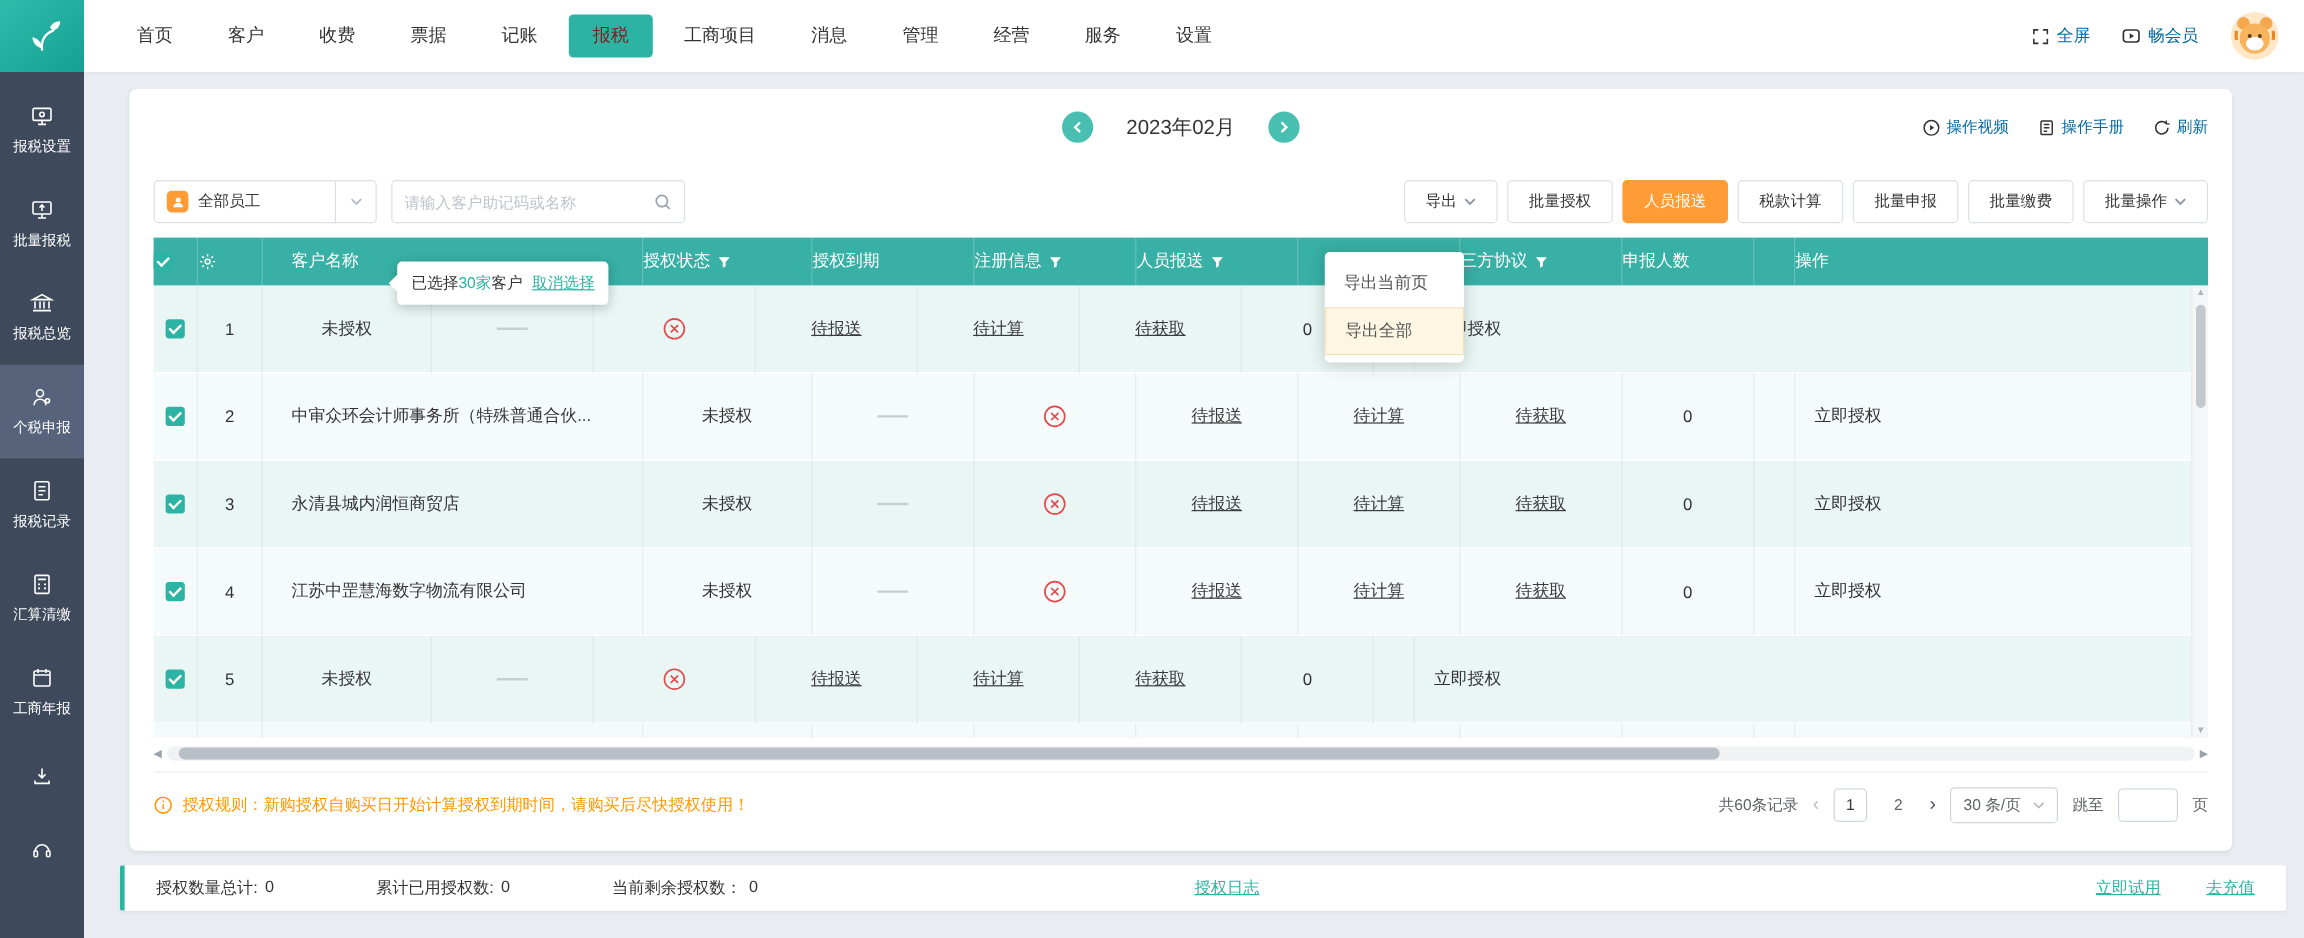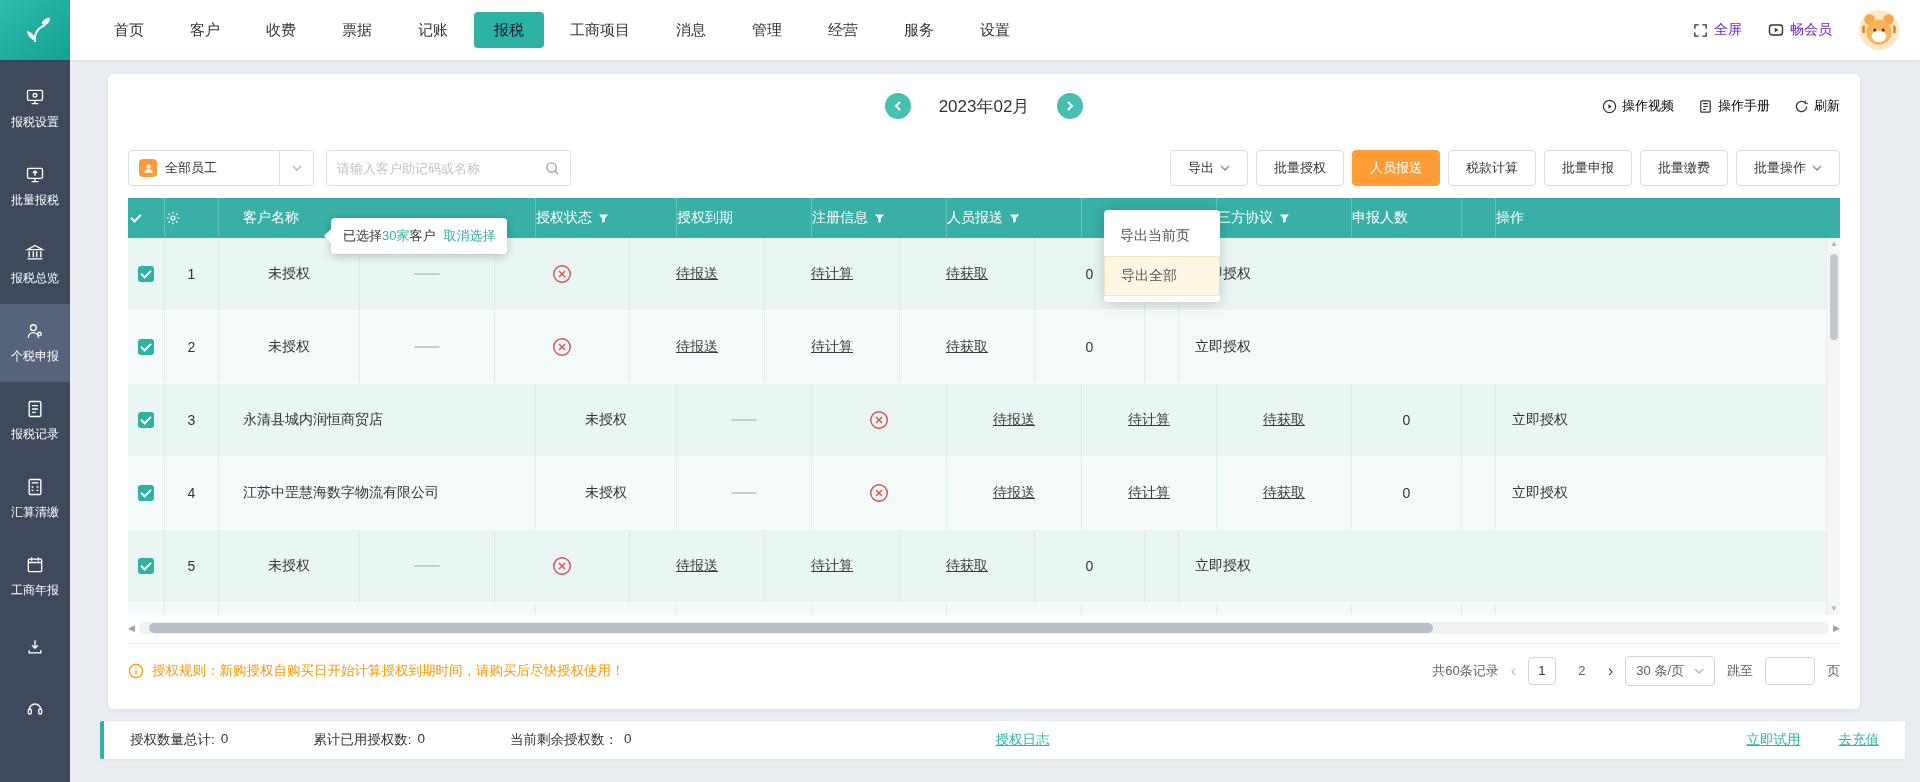--- a/index.html
+++ b/index.html
@@ -4,40 +4,40 @@
 <style>
   *{box-sizing:border-box;margin:0;padding:0}
   html,body{width:1920px;height:782px;overflow:hidden}
   body{font-family:"Liberation Sans","DejaVu Sans",sans-serif;background:#e9edf1;color:#333;position:relative}
 
   
   .topbar{position:absolute;top:0;left:0;right:0;height:60px;background:#fff;display:flex;align-items:center;z-index:40;box-shadow:0 1px 3px rgba(0,0,0,.06)}
   .logo{width:70px;height:60px;background:linear-gradient(140deg,#2fbcab,#14a193);display:flex;align-items:center;justify-content:center;flex:none}
   .nav{display:flex;align-items:center;margin-left:24px;gap:6px}
   .nav-item{padding:0 20px;height:36px;line-height:36px;font-size:15px;color:#333;border-radius:4px;cursor:pointer;white-space:nowrap}
-  .nav-item.active{background:#2db3a3;color:#0f172a}
+  .nav-item.active{background:#2db3a3;color:#7f1d1d}
   .top-right{margin-left:auto;display:flex;align-items:center;gap:26px;margin-right:20px}
-  .top-link{display:flex;align-items:center;gap:6px;font-size:14px;color:#6d28d9;cursor:pointer}
+  .top-link{display:flex;align-items:center;gap:6px;font-size:14px;color:#0369a1;cursor:pointer}
   .mascot{width:42px;height:42px;border-radius:50%;overflow:hidden;cursor:pointer;flex:none}
 
   
   .sidebar{position:absolute;top:60px;left:0;bottom:0;width:70px;background:#3e4a5c;display:flex;flex-direction:column;padding-top:10px;z-index:30}
   .side-item{height:78px;display:flex;flex-direction:column;align-items:center;justify-content:center;gap:7px;color:#fff;font-size:12px;cursor:pointer}
   .side-item.active{background:#57637a}
   .side-item.icon-only{height:62px}
 
   
   .main{position:absolute;left:70px;top:60px;right:0;bottom:0;overflow:hidden}
   .card{margin:14px 60px 0 38px;background:#fff;border-radius:6px;padding:0 20px 12px;position:relative;box-shadow:0 1px 4px rgba(31,45,61,.08)}
 
   .date-row{height:64px;display:flex;align-items:center;justify-content:center;gap:28px;position:relative}
   .date-btn{width:26px;height:26px;border-radius:50%;background:#49bfb1;display:flex;align-items:center;justify-content:center;cursor:pointer;flex:none}
   .period{font-size:17px;color:#333}
   .card-links{position:absolute;right:0;top:0;height:100%;display:flex;align-items:center;gap:24px}
-  .card-link{display:flex;align-items:center;gap:5px;font-size:13px;color:#000000;cursor:pointer}
+  .card-link{display:flex;align-items:center;gap:5px;font-size:13px;color:#0369a1;cursor:pointer}
 
   .toolbar{height:60px;display:flex;align-items:center;gap:12px}
   .emp-select{height:36px;border:1px solid #dcdfe6;border-radius:4px;display:flex;align-items:center;background:#fff;cursor:pointer}
   .emp-main{display:flex;align-items:center;gap:8px;padding:0 14px 0 10px;font-size:13px;color:#333;width:150px}
   .emp-badge{width:18px;height:18px;border-radius:4px;background:#ff9c35;display:flex;align-items:center;justify-content:center;flex:none}
   .emp-caret{width:34px;height:34px;border-left:1px solid #dcdfe6;display:flex;align-items:center;justify-content:center}
   .search-box{width:245px;height:36px;border:1px solid #dcdfe6;border-radius:4px;display:flex;align-items:center;padding:0 10px;gap:8px;background:#fff}
   .search-box input{border:none;outline:none;flex:1;font-size:13px;color:#333;font-family:inherit;background:transparent}
   .search-box input::placeholder{color:#bfc4cc}
   .tb-buttons{margin-left:auto;display:flex;gap:8px}
@@ -106,21 +106,21 @@
   .f-link{color:#2db3a3;text-decoration:underline;cursor:pointer}
 
   
   .export-menu{position:absolute;left:996px;top:136px;width:116px;background:#fff;border-radius:4px;box-shadow:0 2px 14px rgba(0,0,0,.18);padding:6px 0;z-index:50}
   .export-item{height:40px;display:flex;align-items:center;padding:0 16px;font-size:14px;color:#555;cursor:pointer}
   .export-item.hl{background:#fcf6e3;border:1px solid #f1e3bb}
 
   .tooltip{position:absolute;left:223px;top:144px;height:36px;background:#fff;border-radius:4px;box-shadow:0 2px 10px rgba(0,0,0,.22);display:flex;align-items:center;padding:0 12px;font-size:13px;z-index:45;white-space:nowrap}
   .tooltip::before{content:"";position:absolute;left:-5px;top:13px;width:10px;height:10px;background:#fff;transform:rotate(45deg)}
   .tt-count{color:#2db3a3}
-  .tt-action{color:#2db3a3;margin-left:8px;cursor:pointer;}
+  .tt-action{color:#2db3a3;margin-left:8px;cursor:pointer;text-decoration:underline}
 </style>
 </head>
 <body>
 
 <div class="topbar">
   <div class="logo">
     <svg width="34" height="34" viewBox="0 0 36 36" fill="none" stroke="#fff" stroke-width="2" stroke-linecap="round">
       <path d="M18 30c-1-8 3-14 10-17"></path>
       <path d="M28 13c4-1 6-4 6-8-5 0-8 3-9 6z" fill="#fff" stroke="none"></path>
       <path d="M18 29c0-5-3.5-9-8.5-10 .5 5 3.5 8.5 8.5 10z" fill="#fff" stroke="none"></path>
@@ -416,20 +416,21 @@
           <div class="cell col-action">
               <span class="action-link">立即授权</span>
             </div>
         </div>
 
         <div class="trow even">
           <div class="cell col-check">
               <span class="cb"></span>
             </div>
           <div class="cell col-gear">2</div>
+          <div class="cell col-name">中审众环会计师事务所（特殊普通合伙...</div>
           <div class="cell col-status">未授权</div>
           <div class="cell col-expire">
               <span class="dash"></span>
             </div>
           <div class="cell col-reg">
               <svg width="20" height="20" viewBox="0 0 20 20" fill="none" stroke="#e34b4b" stroke-width="1.4">
                 <circle cx="10" cy="10" r="8.3"></circle>
                 <path d="M7 7l6 6M13 7l-6 6"></path>
               </svg>
             </div>

